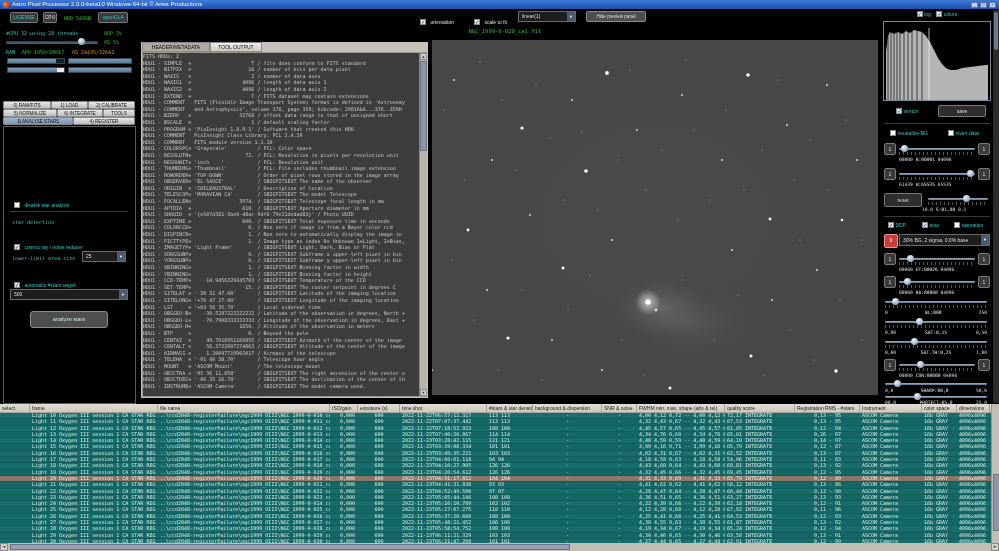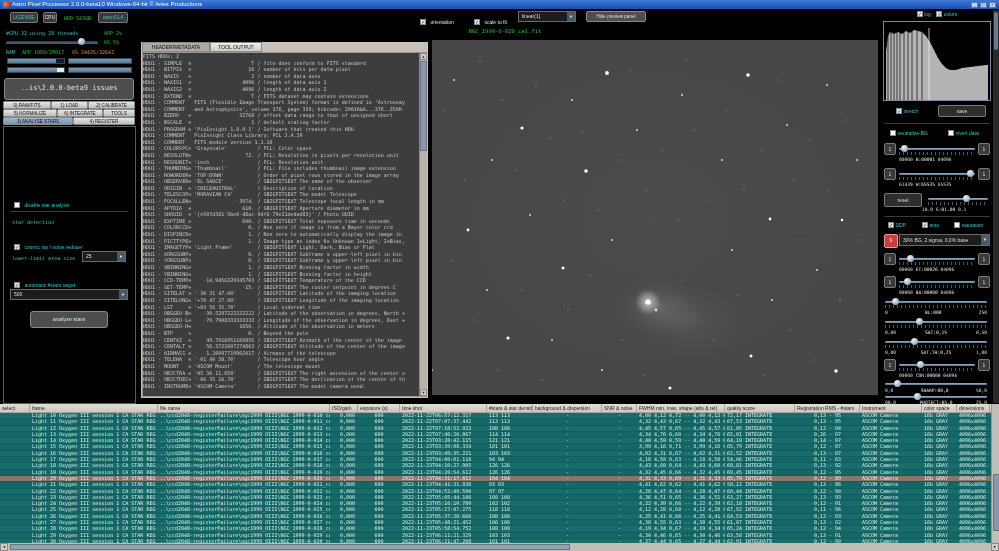--- a/index.html
+++ b/index.html
@@ -141,21 +141,20 @@
         <div class="pfill" style="width:100%;"></div>
       </div>
     <div class="pbar" style="left:5px;top:57px;width:58px;">
         <div class="pfill" style="width:88%;"></div>
         <div style="position:absolute;right:0;top:0;width:7px;height:100%;background:#e8e8e8;"></div>
       </div>
     <div class="pbar" style="left:66px;top:57px;width:64px;">
         <div class="pfill" style="width:100%;"></div>
       </div>
 
-    <div id="betabtn">..is\2.0.0-beta9 issues</div>
 
     <div class="lp-tab" style="left:1px;top:91px;width:48px;">0) RAW/FITS</div>
     <div class="lp-tab" style="left:49px;top:91px;width:37px;">1) LOAD</div>
     <div class="lp-tab" style="left:86px;top:91px;width:47px;">2) CALIBRATE</div>
     <div class="lp-tab" style="left:1px;top:99px;width:54px;">5) NORMALIZE</div>
     <div class="lp-tab" style="left:55px;top:99px;width:46px;">6) INTEGRATE</div>
     <div class="lp-tab" style="left:101px;top:99px;width:32px;">TOOLS</div>
     <div class="lp-tab active" style="left:1px;top:107px;width:70px;">3) ANALYSE STARS</div>
     <div class="lp-tab" style="left:71px;top:107px;width:62px;">4) REGISTER</div>
 

